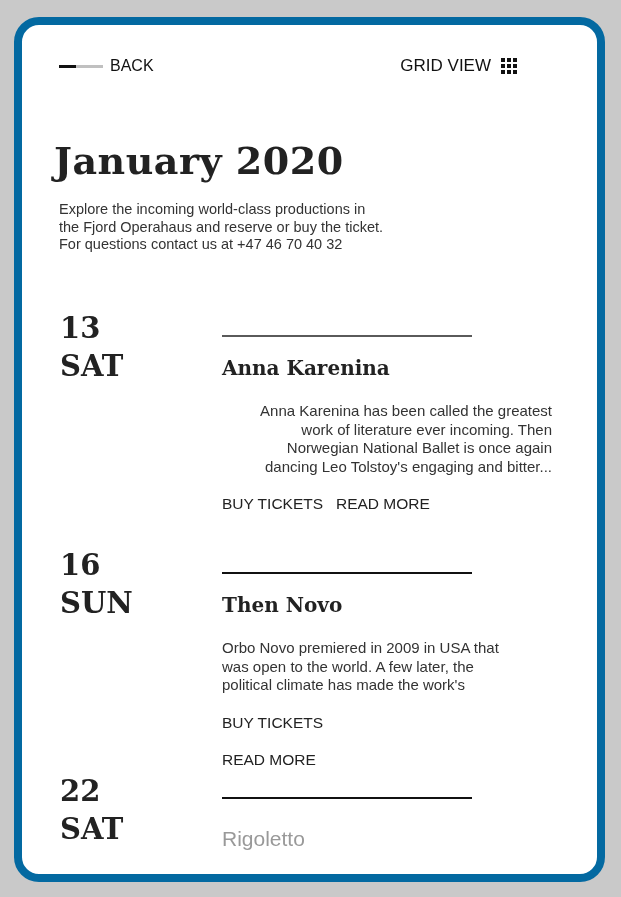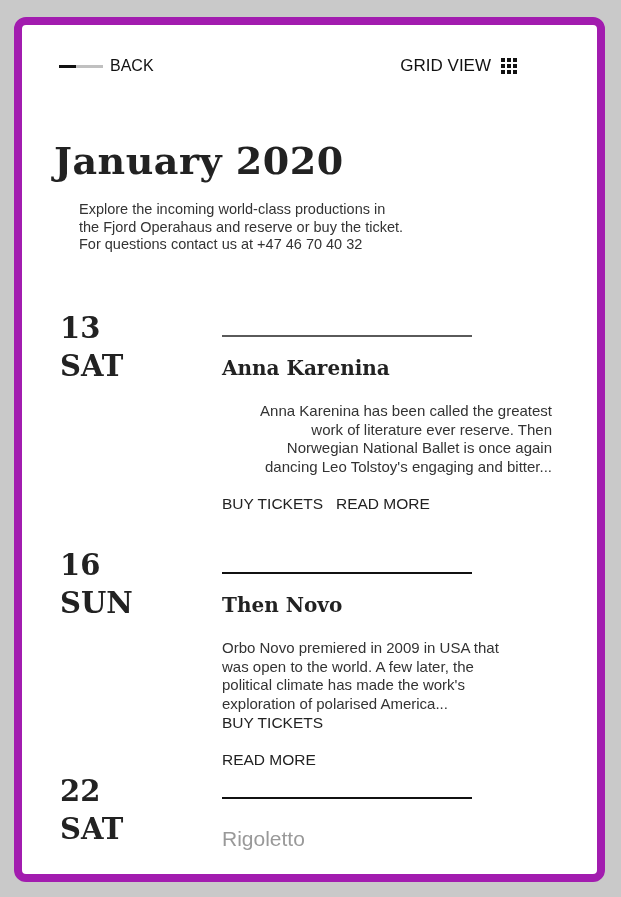--- a/index.html
+++ b/index.html
@@ -2,37 +2,37 @@
 <html><head>
   <meta charset="utf-8">
   <style>
     html, body { margin:0; padding:0; }
     body {
       width:621px; height:897px; background:#c9c9c9; position:relative; overflow:hidden;
       font-family:"Liberation Sans", sans-serif;
     }
     .device {
       position:absolute; left:14px; top:17px; width:575px; height:849px;
-      border:8px solid #a21caf; border-radius:12px; background:#fff; overflow:hidden;
+      border:8px solid #0369a1; border-radius:25px; background:#fff; overflow:hidden;
     }
     .inner { position:absolute; left:0; top:0; right:0; bottom:0; }
     .back { position:absolute; left:37px; top:32px; display:flex; align-items:center; gap:7px; }
     .back-line { width:44px; height:3px; background:#c0c0c0; position:relative; }
     .back-line::before { content:""; position:absolute; left:0; top:0; width:17px; height:3px; background:#111; }
     .back-label { font-size:16px; color:#111; }
     .gridview { position:absolute; right:80px; top:31px; display:flex; align-items:center; gap:10px; }
     .gridview-label { font-size:17px; color:#111; }
     .grid-icon { display:grid; grid-template-columns:repeat(3,4px); grid-gap:2px; }
     .grid-icon span { width:4px; height:4px; background:#111; display:block; }
     .title {
       position:absolute; left:32px; top:113px; margin:0;
       font-family:"DejaVu Serif", serif; font-weight:bold; font-size:38px; color:#222; letter-spacing:0.5px;
     }
     .intro { position:absolute; left:37px; top:176px; font-size:14.5px; line-height:17.5px; color:#333; width:360px; }
-    .intro div { white-space:nowrap;margin-left:20px; }
+    .intro div { white-space:nowrap; }
     .event { position:absolute; left:0; width:100%; }
     .date { position:absolute; left:38px; font-family:"DejaVu Serif", serif; font-weight:bold; color:#222; font-size:29px; line-height:38px; }
     .rule { position:absolute; left:200px; width:250px; height:2px; background:#333; }
     .ev-title { position:absolute; left:200px; font-family:"DejaVu Serif", serif; font-weight:bold; font-size:20px; color:#222; white-space:nowrap; }
     .ev-desc { position:absolute; left:200px; width:330px; font-size:15px; line-height:18.7px; color:#333; }
     .ev-desc div { white-space:nowrap; }
     .link { position:absolute; font-size:15.5px; color:#222; white-space:nowrap; cursor:pointer; }
     .faded { color:#999; font-family:"Liberation Sans", sans-serif; font-weight:normal; font-size:21px; }
   </style>
 </head>
@@ -71,40 +71,39 @@
 
     <div class="event" style="top:0;">
       <div class="date" style="top:284px;">
         <div>13</div>
         <div>SAT</div>
       </div>
       <div class="rule" style="top:310px; background:#5a5a5a;"></div>
       <div class="ev-title" style="top:331px;">Anna Karenina</div>
       <div class="ev-desc" style="top:377px;text-align:right;">
         <div>Anna Karenina has been called the greatest</div>
-        <div>work of literature ever reserve. Then</div>
+        <div>work of literature ever incoming. Then</div>
         <div>Norwegian National Ballet is once again</div>
         <div>dancing Leo Tolstoy's engaging and bitter...</div>
       </div>
       <span class="link" style="left:200px; top:470px;">BUY TICKETS</span>
       <span class="link" style="left:314px; top:470px;">READ MORE</span>
     </div>
 
     <div class="event" style="top:0;">
       <div class="date" style="top:521px;">
         <div>16</div>
         <div>SUN</div>
       </div>
       <div class="rule" style="top:547px; background:#111;"></div>
       <div class="ev-title" style="top:568px;">Then Novo</div>
       <div class="ev-desc" style="top:614px;">
         <div>Orbo Novo premiered in 2009 in USA that</div>
         <div>was open to the world. A few later, the</div>
         <div>political climate has made the work's</div>
-        <div>exploration of polarised America...</div>
       </div>
       <span class="link" style="left:200px; top:689px;">BUY TICKETS</span>
       <span class="link" style="left:200px; top:726px;">READ MORE</span>
     </div>
 
     <div class="event" style="top:0;">
       <div class="date" style="top:747px;">
         <div>22</div>
         <div>SAT</div>
       </div>

